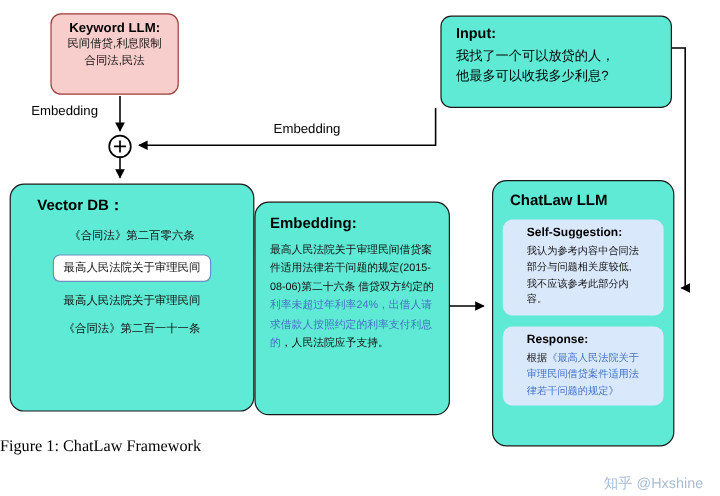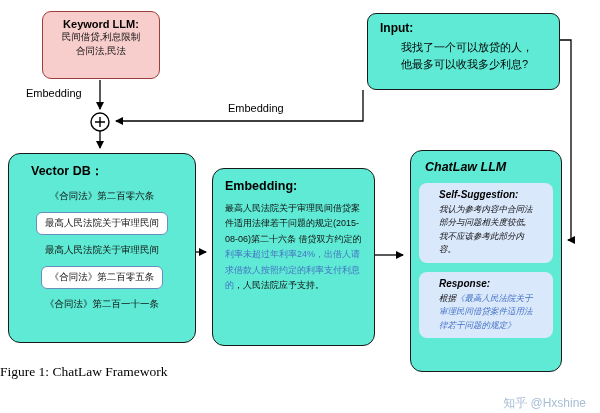--- a/index.html
+++ b/index.html
@@ -1,46 +1,46 @@
 <!DOCTYPE html>
 <html><head>
 <meta charset="utf-8">
 <style>
   html,body{margin:0;padding:0;background:#fff;}
   body{font-family:"Liberation Sans","DejaVu Sans",sans-serif;}
   .stage{position:relative;width:600px;height:413px;background:#fff;overflow:hidden;}
 
   .box{position:absolute;background:#5eead4;border:1.4px solid #1a1a1a;border-radius:12px;box-sizing:border-box;}
 
-  .kw-box{left:42px;top:11px;width:118px;height:68px;border-radius:9px;text-align:center;
+  .kw-box{left:42px;top:11px;width:107px;height:68px;border-radius:9px;text-align:center;
           padding-top:6px;background:#f8cecc;border-color:#9c3f3b;}
   .kw-title{font-weight:bold;font-size:11px;color:#000;}
   .kw-line{font-size:9.5px;color:#111;line-height:1.5;}
 
   .input-box{left:367px;top:13px;width:193px;height:77px;border-radius:9px;padding:7px 12px;}
   .input-title{font-weight:bold;font-size:12px;color:#000;}
-  .input-body{margin-top:4px;margin-left:21px;}
+  .input-body{margin-top:4px;}
   .input-line{font-size:11px;line-height:1.55;color:#000;}
 
   .label-embedding{position:absolute;font-size:11px;color:#000;}
   .emb-left{left:26px;top:87px;}
   .emb-right{left:228px;top:102px;}
 
-  .vdb-box{left:8px;top:153px;width:188px;height:190px;}
+  .vdb-box{left:8px;top:153px;width:204px;height:190px;}
   .vdb-title{font-weight:bold;font-size:12.5px;padding:9px 0 0 22px;color:#000;}
   .vdb-items{display:flex;flex-direction:column;align-items:center;gap:7px;padding-top:8px;}
   .vdb-item{font-size:9.5px;color:#111;padding:2px 6px;white-space:nowrap;}
   .vdb-item.highlight{border:1.3px solid #6c8ebf;border-radius:6px;padding:4px 8px;background:#fff;}
 
   .ref-box{left:212px;top:168px;width:163px;height:178px;}
   .ref-title{font-weight:bold;font-size:12.5px;padding:10px 0 0 12px;color:#000;}
   .ref-body{font-size:9px;line-height:1.72;padding:8px 9px 0 12px;color:#111;text-align:left;}
   .blue{color:#4472c4;}
 
-  .cl-box{left:410px;top:150px;width:152px;height:222px;font-style:italic;}
+  .cl-box{left:410px;top:150px;width:152px;height:222px;}
   .cl-title{font-weight:bold;font-size:12.5px;padding:9px 0 0 14px;color:#000;}
   .sub-box{margin:9px 8px 0 8px;background:#dae8fc;border-radius:8px;padding:6px 20px;}
   .sub-title{font-weight:bold;font-size:10px;color:#000;}
   .sub-body{font-size:8.5px;line-height:1.58;margin-top:3px;color:#111;}
 
   .caption{position:absolute;left:0;right:0;top:364px;text-align:left;
            font-family:Liberation Serif, serif;font-size:13.5px;color:#000;}
   .watermark{position:absolute;right:14px;top:395px;font-size:12px;color:#a8bdd4;}
 
   svg.connectors{position:absolute;left:0;top:0;pointer-events:none;}
@@ -91,21 +91,20 @@
 
   <div class="label-embedding emb-left">Embedding</div>
   <div class="label-embedding emb-right">Embedding</div>
 
   <div class="box vdb-box">
     <div class="vdb-title">Vector DB：</div>
     <div class="vdb-items">
       <div class="vdb-item">《合同法》第二百零六条</div>
       <div class="vdb-item highlight">最高人民法院关于审理民间</div>
       <div class="vdb-item">最高人民法院关于审理民间</div>
-      <div class="vdb-item highlight">《合同法》第二百零五条</div>
       <div class="vdb-item">《合同法》第二百一十一条</div>
     </div>
   </div>
 
   <div class="box ref-box">
     <div class="ref-title">Embedding:</div>
     <div class="ref-body"><span>最高人民法院关于审理民间借贷案件适用法律若干问题的规定(2015-08-06)第二十六条 借贷双方约定的</span><span class="blue">利率未超过年利率24%，出借人请求借款人按照约定的利率支付利息的</span><span>，人民法院应予支持。</span></div>
   </div>
 
   <div class="box cl-box">

